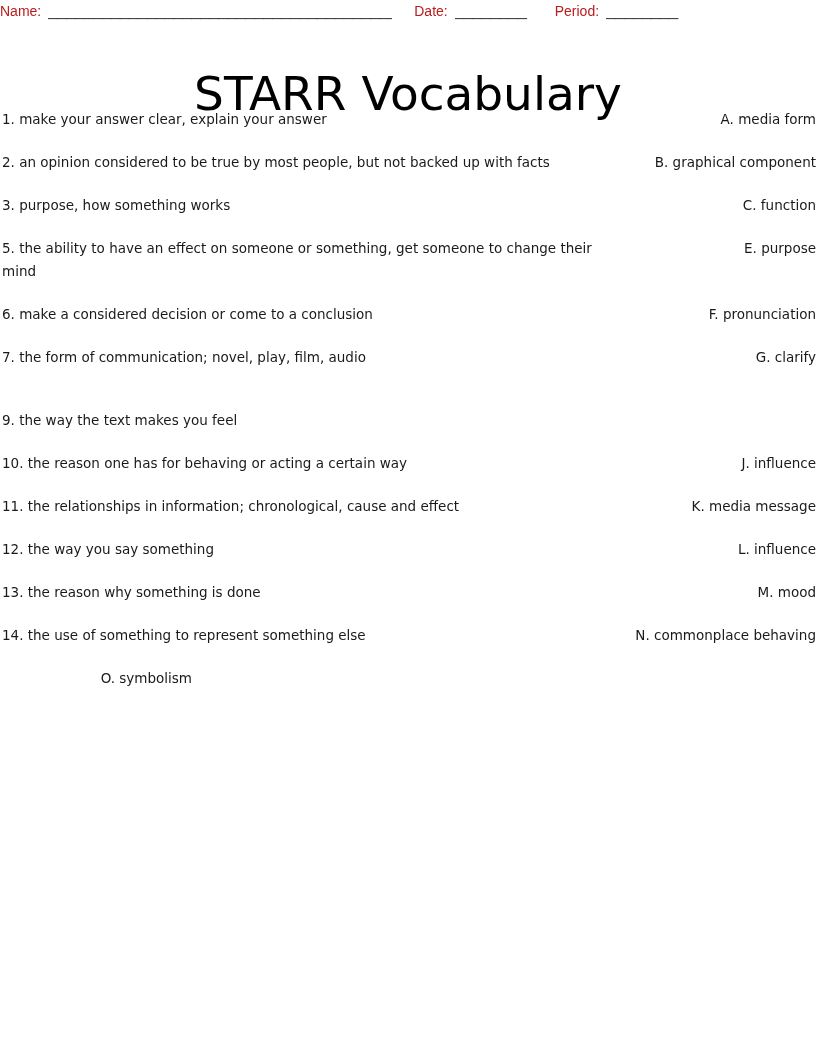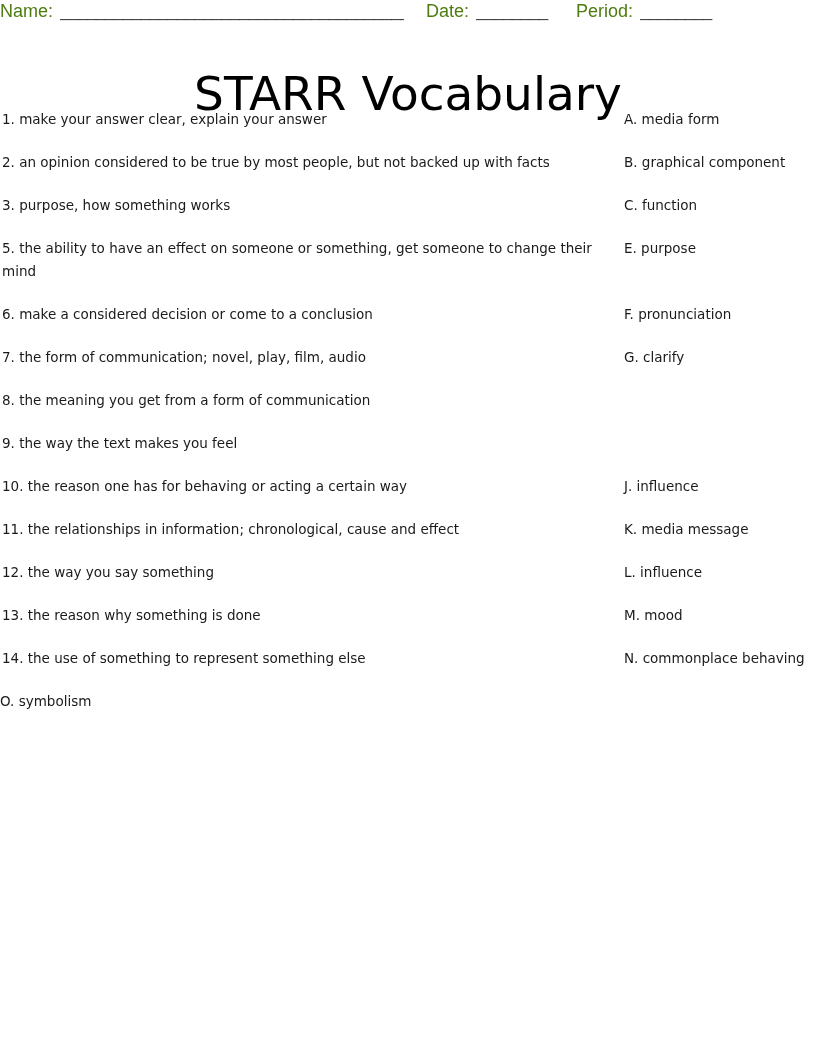--- a/index.html
+++ b/index.html
@@ -42,22 +42,22 @@
     font-size: 17px;
     line-height: 20px;
     white-space: nowrap;
   }
   .field {
     display: inline-flex;
     align-items: baseline;
   }
   .field-label {
     font-family: "Liberation Sans", sans-serif;
-    font-size: 18px;
-    color: #4d7c0f;
+    font-size: 14px;
+    color: #b91c1c;
   }
   .rule {
     display: inline-block;
     font-family: "Liberation Sans", sans-serif;
     font-size: 17px;
     letter-spacing: -0.5px;
     color: #3b3b3b;
     overflow: hidden;
     white-space: nowrap;
     vertical-align: baseline;
@@ -111,20 +111,21 @@
   }
   .option-cell {
     width: 192px;
     box-sizing: border-box;
     font-family: "DejaVu Sans", sans-serif;
     font-size: 13.5px;
     font-weight: 400;
     line-height: 23px;
     color: #1a1a1a;
     white-space: nowrap;
+    text-align: right;
   }
 </style>
 </head>
 <body>
 
 <div class="page">
 
   <div class="header-row">
     <span class="field">
       <span class="field-label">Name:</span>
@@ -174,21 +175,20 @@
       <div class="prompt-cell">6. make a considered decision or come to a conclusion</div>
       <div class="option-cell">F. pronunciation</div>
     </div>
 
     <div class="match-row">
       <div class="prompt-cell">7. the form of communication; novel, play, film, audio</div>
       <div class="option-cell">G. clarify</div>
     </div>
 
     <div class="match-row">
-      <div class="prompt-cell">8. the meaning you get from a form of communication</div>
     </div>
 
     <div class="match-row">
       <div class="prompt-cell">9. the way the text makes you feel</div>
     </div>
 
     <div class="match-row">
       <div class="prompt-cell">10. the reason one has for behaving or acting a certain way</div>
       <div class="option-cell">J. influence</div>
     </div>

